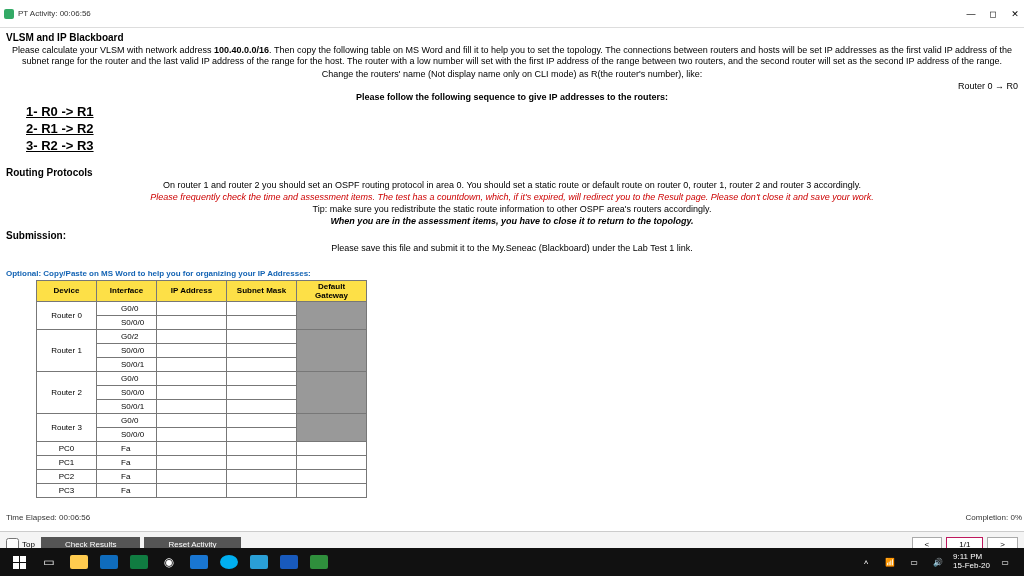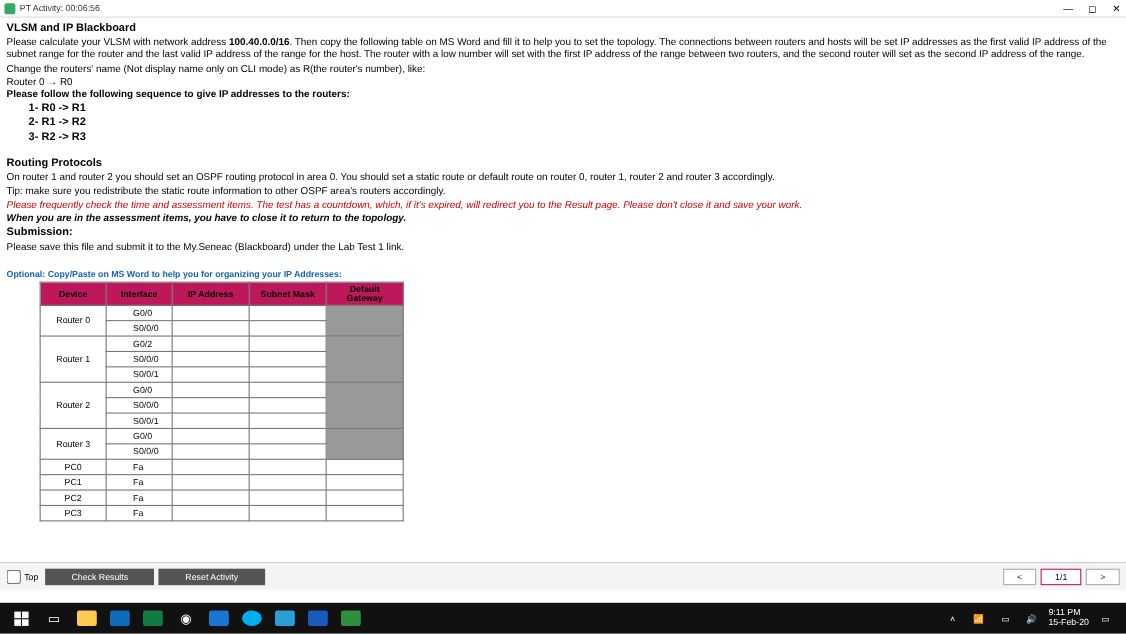--- a/index.html
+++ b/index.html
@@ -1,41 +1,41 @@
 <!DOCTYPE html>
 <html><head>
 <meta charset="utf-8">
 <style>
   * { box-sizing: border-box; margin: 0; padding: 0; }
   html, body { width: 1024px; height: 576px; font-family: Arial, sans-serif; font-size: 9px; overflow: hidden; background: #fff; }
   
-  .titlebar { height: 16px; background: #fff; display: flex; align-items: center; padding: 0 4px; border-bottom: 1px solid #ddd; }
+  .titlebar { height: 28px; background: #fff; display: flex; align-items: center; padding: 0 4px; border-bottom: 1px solid #ddd; }
   .titlebar-icon { width: 10px; height: 10px; background: #3a6; border-radius: 2px; margin-right: 4px; }
   .titlebar-title { font-size: 8px; color: #333; flex: 1; }
   .win-controls { display: flex; gap: 12px; }
   .win-btn { width: 10px; text-align: center; cursor: pointer; font-size: 9px; }
   
   .content { padding: 2px 6px; height: 507px; overflow: hidden; color: #000; }
   .h1 { font-size: 10px; font-weight: bold; margin: 2px 0; }
-  .body-text { font-size: 9px; line-height: 1.25; margin: 1px 0; }
+  .body-text { font-size: 9px; line-height: 1.25; margin: 1px 0; text-align: center; }
   .bold { font-weight: bold; }
   .red { color: #c00; font-style: italic; }
   .blue-small { color: #1464b4; font-size: 8px; margin: 4px 0 2px; }
-  .seq { margin-left: 20px; font-size: 10px; font-weight: bold; line-height: 1.3; }
-  .arrow-line { font-size: 9px; margin: 1px 0; }
+  .seq { margin-left: 20px; font-size: 13px; font-weight: bold; line-height: 1.3; text-decoration: underline; }
+  .arrow-line { font-size: 9px; margin: 1px 0; text-align: right; }
   
   table.ip-table { border-collapse: collapse; margin: 2px 0 0 30px; font-size: 8px; }
   table.ip-table th, table.ip-table td { border: 1px solid #777; padding: 1px 4px; text-align: center; height: 14px; }
-  table.ip-table th { background: #be185d; font-weight: bold; width: 60px; }
+  table.ip-table th { background: #fde047; font-weight: bold; width: 60px; }
   table.ip-table td.dev { width: 50px; }
   table.ip-table td.intf { width: 55px; text-align: left; padding-left: 24px; }
   table.ip-table td.wide { width: 70px; }
   table.ip-table td.nogw { background: #999; }
   
-  .bottom-bar { position: absolute; bottom: 40px; left: 0; right: 0; height: 25px; background: #f4f4f4; border-top: 1px solid #ccc; display: flex; align-items: center; padding: 0 6px; font-size: 8px; }
+  .bottom-bar { position: absolute; bottom: 20px; left: 0; right: 0; height: 25px; background: #f4f4f4; border-top: 1px solid #ccc; display: flex; align-items: center; padding: 0 6px; font-size: 8px; }
   .time-elapsed { position: absolute; bottom: 54px; left: 6px; font-size: 8px; color: #333; }
   .completion { position: absolute; bottom: 54px; right: 2px; font-size: 8px; color: #333; }
   .bb-btn { background: #555; color: #fff; padding: 3px 24px; margin-right: 4px; border: none; font-size: 8px; cursor: pointer; }
   .bb-check { margin-right: 3px; }
   .bb-right { margin-left: auto; display: flex; gap: 4px; align-items: center; }
   .nav-btn { background: #fff; border: 1px solid #aaa; padding: 2px 12px; font-size:8px; cursor:pointer; }
   .page-ind { background:#fff; border:1px solid #be185d; padding:2px 12px; font-size:8px; }
   
   .taskbar { position: absolute; bottom: 0; left: 0; right: 0; height: 28px; background: #111; display: flex; align-items: center; padding: 0 4px; }
   .tb-item { width: 30px; height: 22px; display:flex; align-items:center; justify-content:center; color:#fff; font-size:12px; cursor:pointer; }
@@ -69,22 +69,22 @@
   <div class="arrow-line">Router 0 → R0</div>
   <div class="body-text bold">Please follow the following sequence to give IP addresses to the routers:</div>
   <div class="seq">
     <div>1-  R0 -&gt; R1</div>
     <div>2-  R1 -&gt; R2</div>
     <div>3-  R2 -&gt; R3</div>
   </div>
   <br>
   <div class="h1">Routing Protocols</div>
   <div class="body-text">On router 1 and router 2 you should set an OSPF routing protocol in area 0. You should set a static route or default route on router 0, router 1, router 2 and router 3 accordingly.</div>
+  <div class="body-text red">Please frequently check the time and assessment items. The test has a countdown, which, if it's expired, will redirect you to the Result page. Please don't close it and save your work.</div>
   <div class="body-text">Tip: make sure you redistribute the static route information to other OSPF area's routers accordingly.</div>
-  <div class="body-text red">Please frequently check the time and assessment items. The test has a countdown, which, if it's expired, will redirect you to the Result page. Please don't close it and save your work.</div>
   <div class="body-text bold" style="font-style:italic">When you are in the assessment items, you have to close it to return to the topology.</div>
   <div class="h1">Submission:</div>
   <div class="body-text">Please save this file and submit it to the My.Seneac (Blackboard) under the Lab Test 1 link.</div>
   <br>
   <div class="blue-small bold">Optional: Copy/Paste on MS Word to help you for organizing your IP Addresses:</div>
 
   <table class="ip-table">
     <tbody>
         <tr>
       <th>Device</th>

